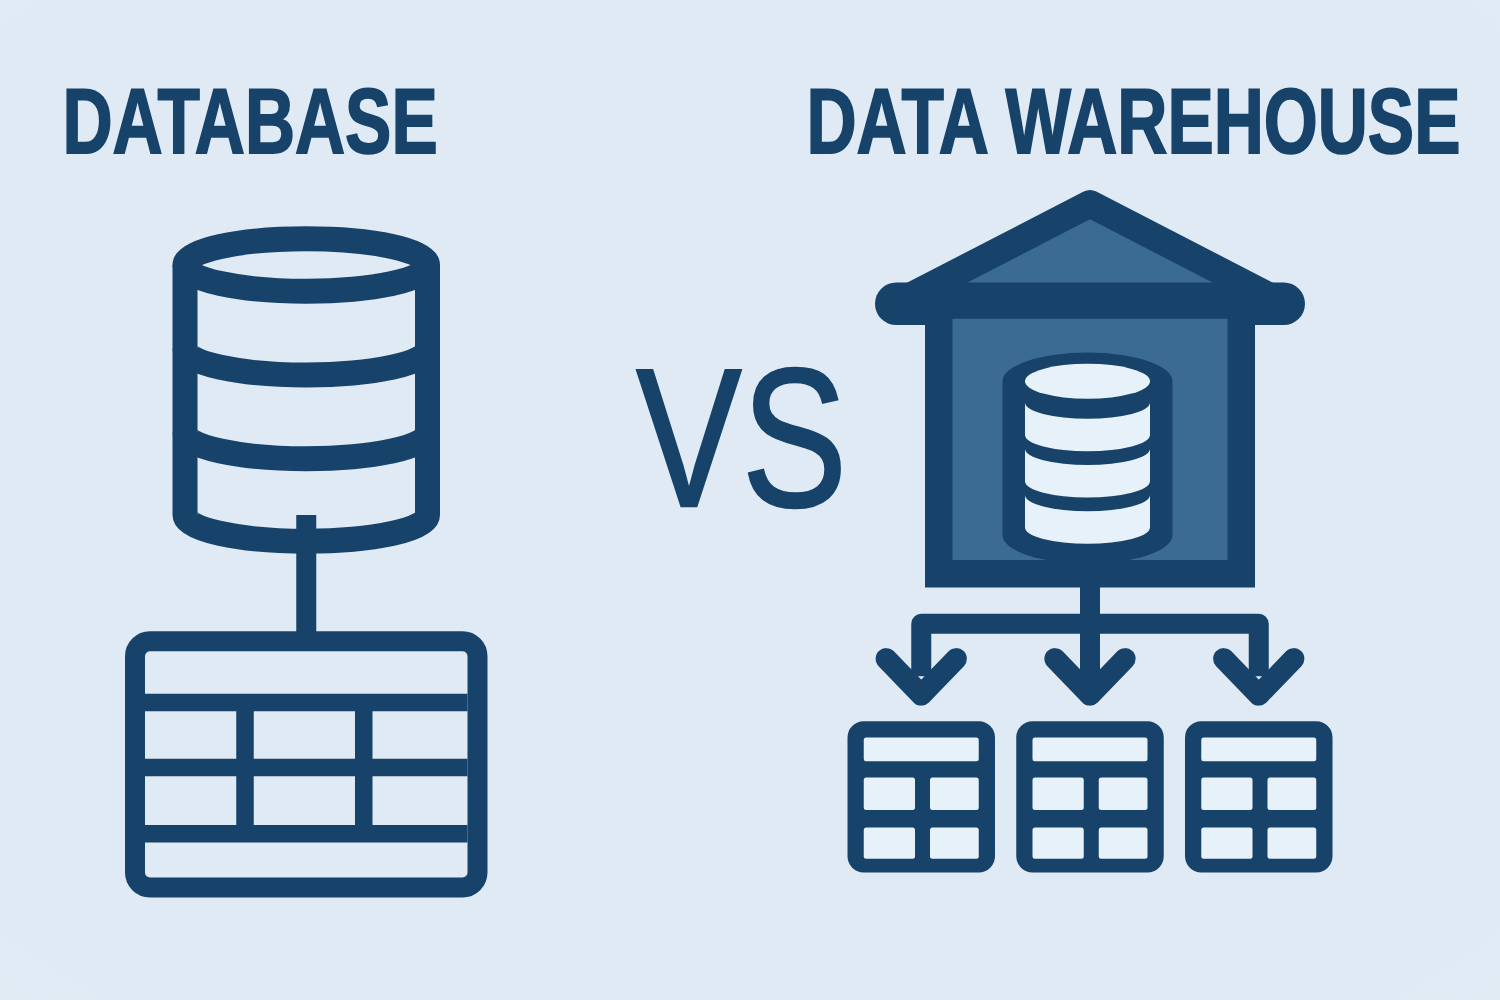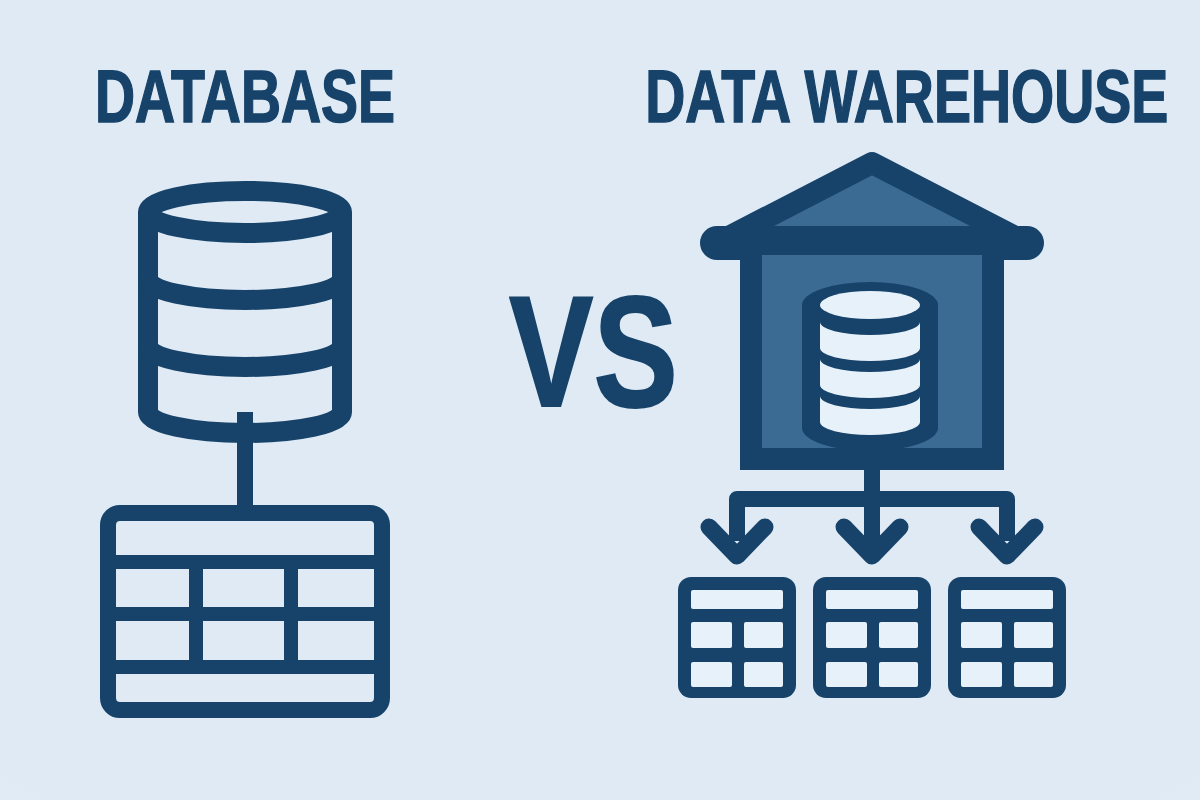--- a/index.html
+++ b/index.html
@@ -14,34 +14,34 @@
   }
   svg{position:absolute;left:0;top:0;}
   .ns{stroke:var(--navy);fill:none;}
   .nf{fill:var(--navy);stroke:none;}
   .sf{fill:var(--steel);stroke:var(--navy);}
   .lf{fill:var(--light);stroke:none;}
   .s14{stroke-width:14px;} .s16{stroke-width:16px;} .s17{stroke-width:17px;}
   .s20{stroke-width:20px;} .s22{stroke-width:22px;} .s34{stroke-width:34px;}
   .rc{stroke-linecap:round;} .rj{stroke-linejoin:round;}
   .big-title{
-    position:absolute; top:60px; line-height:1; text-align:center;
+    position:absolute; top:60px; line-height:1; text-align:left;
     font-size:74px; font-weight:700; color:var(--navy);
     -webkit-text-stroke:1.5px var(--navy);
   }
   .big-title span, .vs-label span{
     display:inline-block; white-space:nowrap;
     transform:scaleX(0.75); transform-origin:center;
   }
   #left-title{left:0;width:490px;}
   #right-title{left:558px;width:655px;}
   .vs-label{
     position:absolute; top:272px; left:488px; width:180px;
     line-height:1; 
-    font-size:158px; font-weight:700; color:var(--navy);
+    font-size:158px; font-weight:400; color:var(--navy);
     -webkit-text-stroke:2px var(--navy);
   }
   .vs-label span{transform:scaleX(0.8);}
 </style>
 </head>
 <body>
 
 <svg width="1200" height="800" viewBox="0 0 1200 800">
   <defs>
     <g id="small-table">

